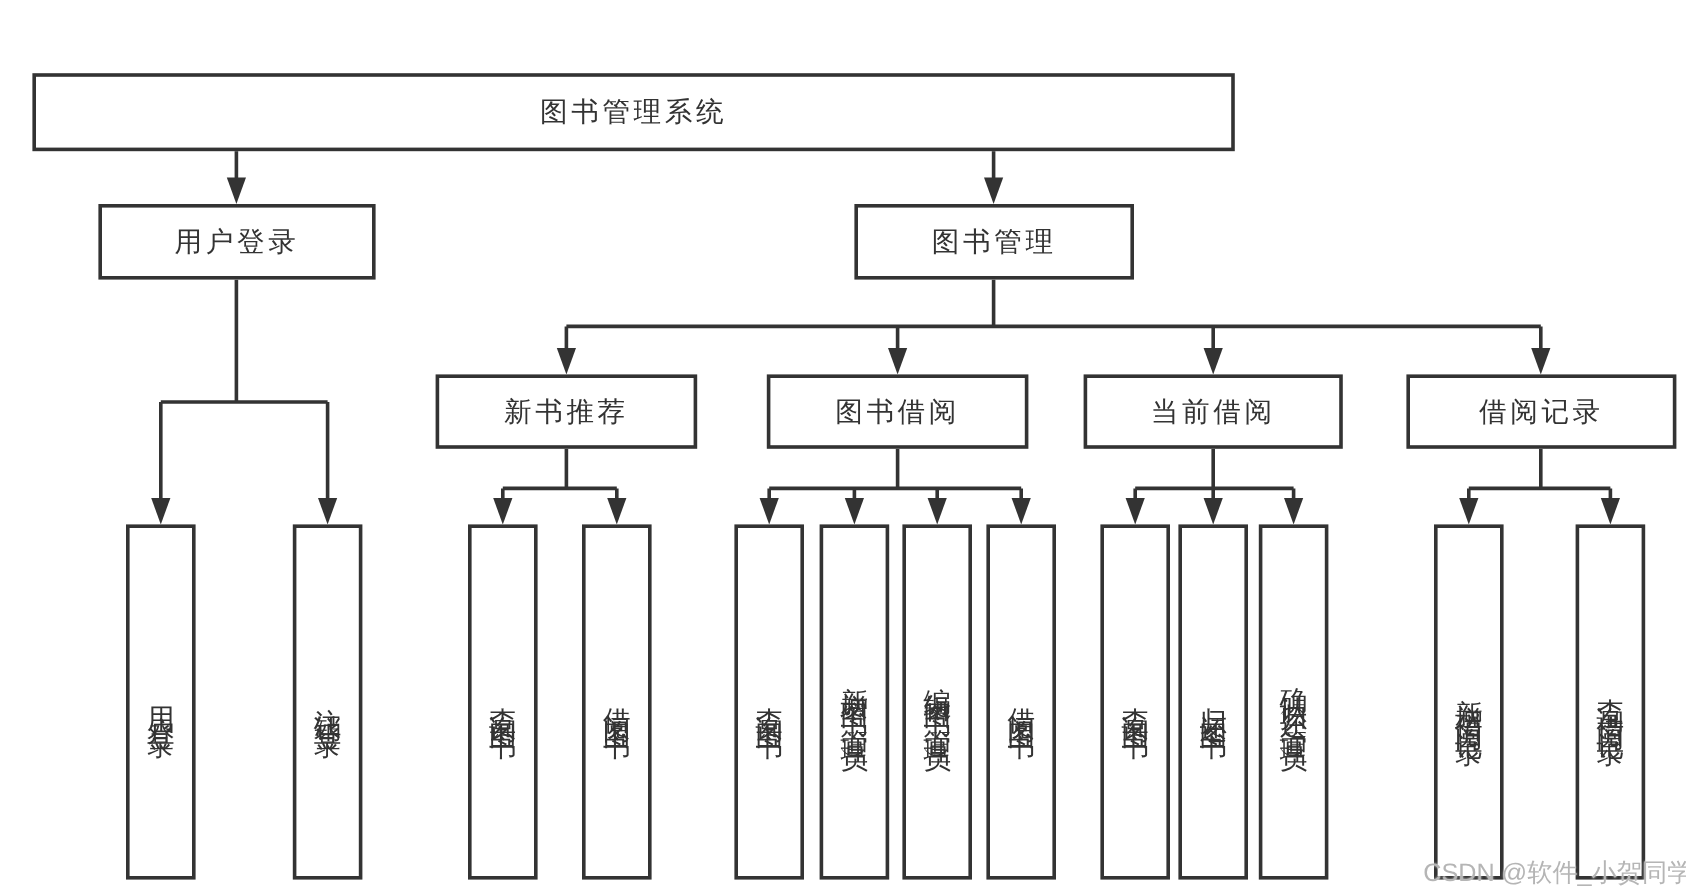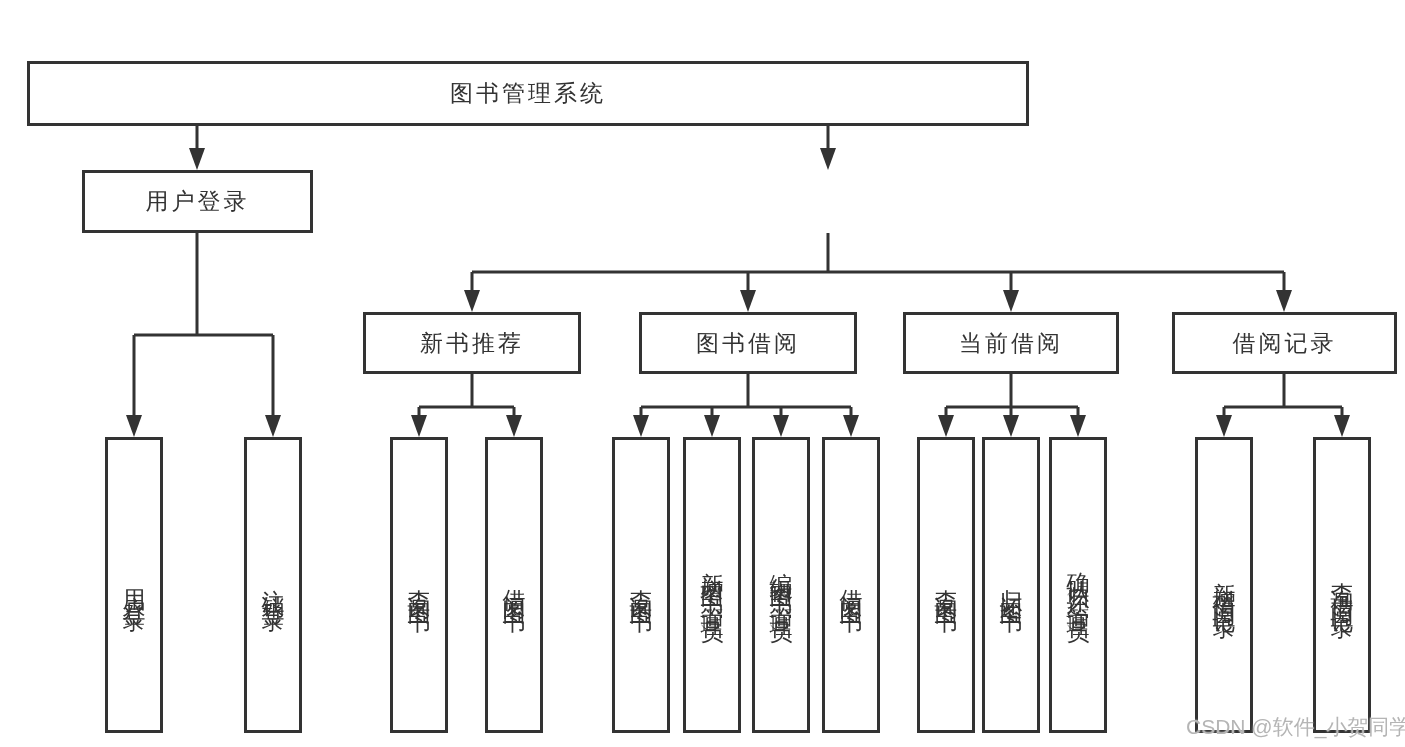--- a/index.html
+++ b/index.html
@@ -103,20 +103,23 @@
     <use href="#arw" x="1342" y="437"></use>
   </svg>
 
   <div class="node" style="left:27px; top:13px; width:1002px; height:65px;margin-top:48px;">
     <span class="h-label">图书管理系统</span>
   </div>
 
   <div class="node" style="left:82px; top:170px; width:231px; height:63px;">
     <span class="h-label">用户登录</span>
   </div>
+  <div class="node" style="left:712px; top:170px; width:233px; height:63px;">
+    <span class="h-label">图书管理</span>
+  </div>
 
   <div class="node" style="left:639px; top:312px; width:218px; height:62px;">
     <span class="h-label">图书借阅</span>
   </div>
   <div class="node" style="left:363px; top:312px; width:218px; height:62px;">
     <span class="h-label">新书推荐</span>
   </div>
   <div class="node" style="left:1172px; top:312px; width:225px; height:62px;">
     <span class="h-label">借阅记录</span>
   </div>

